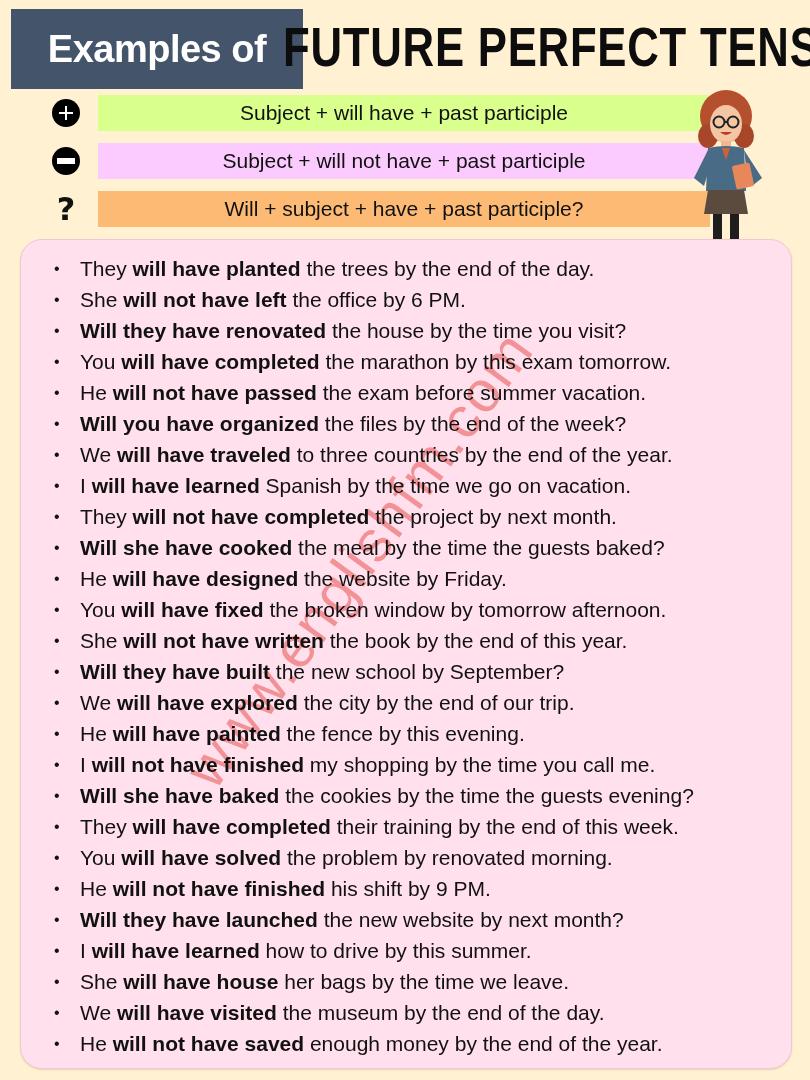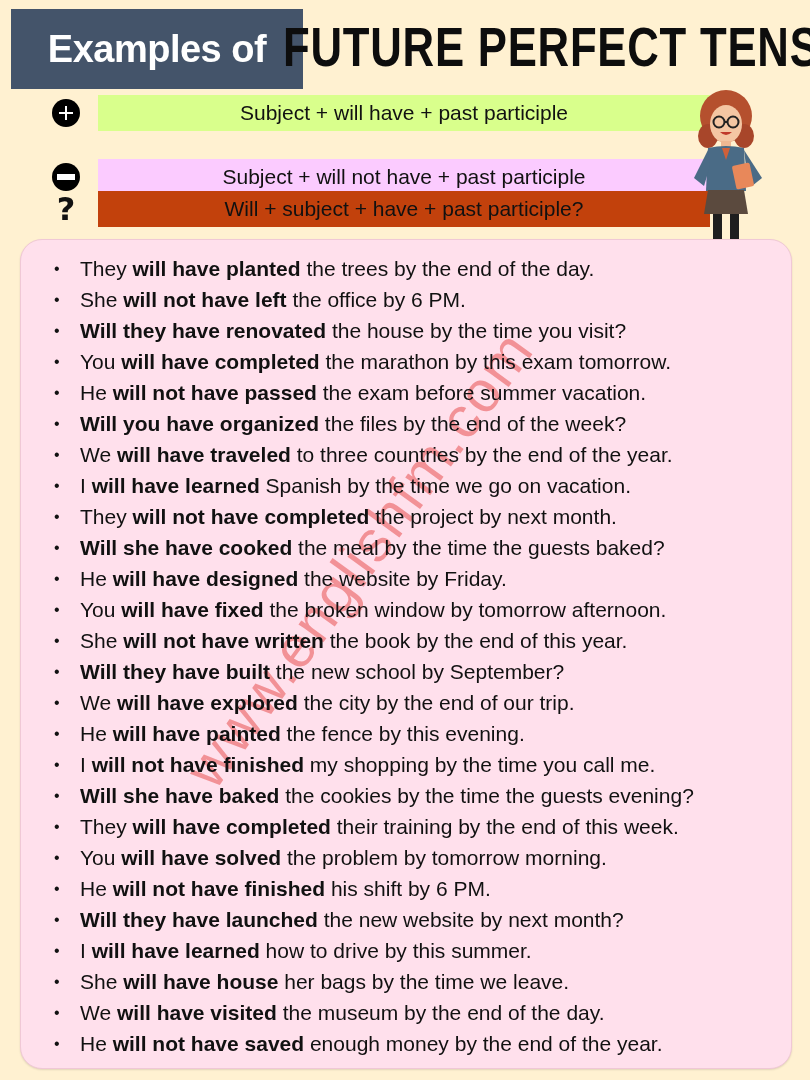--- a/index.html
+++ b/index.html
@@ -45,21 +45,21 @@
     }
     .formula-bar {
       position: absolute; left: 98px; top: 0; width: 612px; height: 36px;
       font-family: "Liberation Sans", sans-serif;
       font-size: 21px;
       line-height: 36px;
       text-align: center;
       color: #111;
     }
     .row-pos { top: 95px; }
-    .row-neg { top: 159px; }
+    .row-neg { top: 143px; }
     .row-q { top: 191px; }
     .teacher {
       position: absolute; left: 686px; top: 86px; width: 84px; height: 156px;
     }
     .examples-card {
       position: absolute; left: 20px; top: 239px; width: 772px; height: 830px;
       background: #ffe0ec;
       border-radius: 22px;
       border: 1px solid #f0c8d6;
       box-shadow: 0 1px 2px rgba(0,0,0,0.12);
@@ -119,21 +119,21 @@
     <svg width="30" height="30" viewBox="0 0 30 30">
         <circle cx="15" cy="15" r="14" fill="#000"></circle>
         <rect x="6" y="12" width="18" height="6" fill="#fff"></rect>
       </svg>
   </span>
   <div class="formula-bar" style="background:#fbcbff">Subject + will not have + past participle</div>
 </div>
 
 <div class="formula-row row-q">
   <span class="formula-icon" style="font-family:'DejaVu Sans',sans-serif;font-weight:bold;font-size:32px;line-height:30px;">?</span>
-  <div class="formula-bar" style="background:#c2410c">Will + subject + have + past participle?</div>
+  <div class="formula-bar" style="background:#fdba74">Will + subject + have + past participle?</div>
 </div>
 
 <div class="teacher">
   <svg width="84" height="156" viewBox="0 0 84 156">
 
     <ellipse cx="40" cy="30" rx="26" ry="26" fill="#b5502e"></ellipse>
     <ellipse cx="22" cy="50" rx="10" ry="12" fill="#a8462a"></ellipse>
     <ellipse cx="58" cy="50" rx="10" ry="12" fill="#a8462a"></ellipse>
 
     <ellipse cx="40" cy="38" rx="16" ry="19" fill="#f4c6a3"></ellipse>
@@ -176,21 +176,21 @@
     <li class="example-item"><span class="bullet">•</span><span></span><b>Will she have cooked</b><span> the meal by the time the guests baked?</span></li>
     <li class="example-item"><span class="bullet">•</span><span>He </span><b>will have designed</b><span> the website by Friday.</span></li>
     <li class="example-item"><span class="bullet">•</span><span>You </span><b>will have fixed</b><span> the broken window by tomorrow afternoon.</span></li>
     <li class="example-item"><span class="bullet">•</span><span>She </span><b>will not have written</b><span> the book by the end of this year.</span></li>
     <li class="example-item"><span class="bullet">•</span><span></span><b>Will they have built</b><span> the new school by September?</span></li>
     <li class="example-item"><span class="bullet">•</span><span>We </span><b>will have explored</b><span> the city by the end of our trip.</span></li>
     <li class="example-item"><span class="bullet">•</span><span>He </span><b>will have painted</b><span> the fence by this evening.</span></li>
     <li class="example-item"><span class="bullet">•</span><span>I </span><b>will not have finished</b><span> my shopping by the time you call me.</span></li>
     <li class="example-item"><span class="bullet">•</span><span></span><b>Will she have baked</b><span> the cookies by the time the guests evening?</span></li>
     <li class="example-item"><span class="bullet">•</span><span>They </span><b>will have completed</b><span> their training by the end of this week.</span></li>
-    <li class="example-item"><span class="bullet">•</span><span>You </span><b>will have solved</b><span> the problem by tomorrow morning.</span></li>
-    <li class="example-item"><span class="bullet">•</span><span>He </span><b>will not have finished</b><span> his shift by 6 PM.</span></li>
+    <li class="example-item"><span class="bullet">•</span><span>You </span><b>will have solved</b><span> the problem by renovated morning.</span></li>
+    <li class="example-item"><span class="bullet">•</span><span>He </span><b>will not have finished</b><span> his shift by 9 PM.</span></li>
     <li class="example-item"><span class="bullet">•</span><span></span><b>Will they have launched</b><span> the new website by next month?</span></li>
     <li class="example-item"><span class="bullet">•</span><span>I </span><b>will have learned</b><span> how to drive by this summer.</span></li>
     <li class="example-item"><span class="bullet">•</span><span>She </span><b>will have house</b><span> her bags by the time we leave.</span></li>
     <li class="example-item"><span class="bullet">•</span><span>We </span><b>will have visited</b><span> the museum by the end of the day.</span></li>
     <li class="example-item"><span class="bullet">•</span><span>He </span><b>will not have saved</b><span> enough money by the end of the year.</span></li>
   </ul>
 </div>
 
 </body></html>

